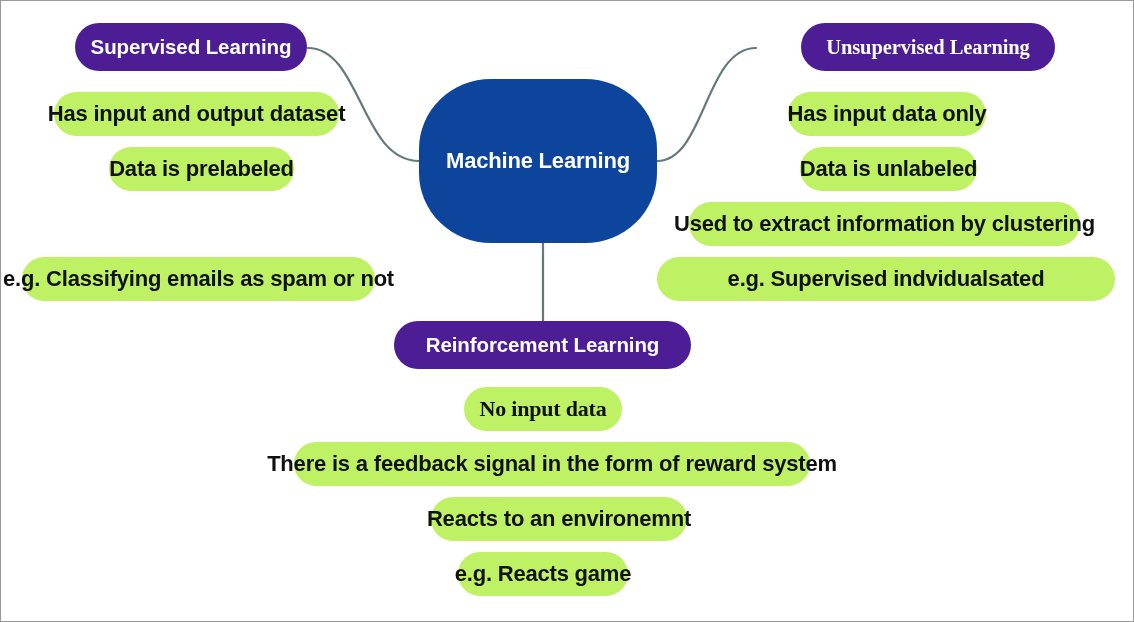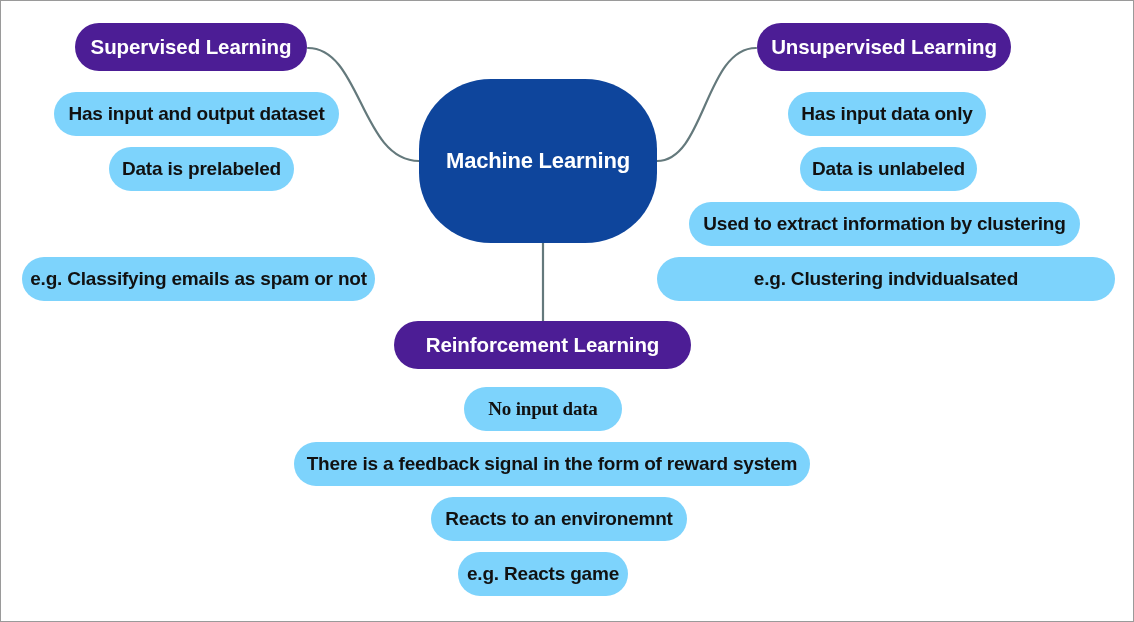--- a/index.html
+++ b/index.html
@@ -55,24 +55,24 @@
     border-radius: 24px;
     color: #ffffff;
     font-size: 20.5px;
     font-weight: 700;
     letter-spacing: -0.1px;
     padding: 8px 22px;
   }
   
   .leaf-node {
     height: 44px;
-    background: #7dd3fc;
+    background: #bef264;
     border-radius: 22px;
     color: #111111;
-    font-size: 19px;
+    font-size: 22px;
     font-weight: 700;
     letter-spacing: -0.2px;
     padding: 0 20px;
   }
 </style>
 </head>
 <body>
 
 <div id="canvas">
 
@@ -86,29 +86,29 @@
 
   <div class="node branch-node" style="left:74px; top:22px; width:232px;">Supervised Learning</div>
 
   <div class="node leaf-node" style="left:53px; top:91px; width:285px;">Has input and output dataset</div>
 
   <div class="node leaf-node" style="left:108px; top:146px; width:185px;">Data is prelabeled</div>
 
 
   <div class="node leaf-node" style="left:21px; top:256px; width:353px;">e.g. Classifying emails as spam or not</div>
 
-  <div class="node branch-node" style="left:756px; top:22px; width:254px;">Unsupervised Learning</div>
+  <div class="node branch-node" style="left:800px; top:22px; width:254px;font-family:Liberation Serif, serif;">Unsupervised Learning</div>
 
   <div class="node leaf-node" style="left:787px; top:91px; width:198px;">Has input data only</div>
 
   <div class="node leaf-node" style="left:799px; top:146px; width:177px;">Data is unlabeled</div>
 
   <div class="node leaf-node" style="left:688px; top:201px; width:391px;">Used to extract information by clustering</div>
 
-  <div class="node leaf-node" style="left:656px; top:256px; width:458px;">e.g. Clustering indvidualsated</div>
+  <div class="node leaf-node" style="left:656px; top:256px; width:458px;">e.g. Supervised indvidualsated</div>
 
   <div class="node branch-node" style="left:393px; top:320px; width:297px;">Reinforcement Learning</div>
 
   <div class="node leaf-node" style="left:463px; top:386px; width:158px;font-family:Liberation Serif, serif;">No input data</div>
 
   <div class="node leaf-node" style="left:293px; top:441px; width:516px;">There is a feedback signal in the form of reward system</div>
 
   <div class="node leaf-node" style="left:430px; top:496px; width:256px;">Reacts to an environemnt</div>
 
   <div class="node leaf-node" style="left:457px; top:551px; width:170px;">e.g. Reacts game</div>

